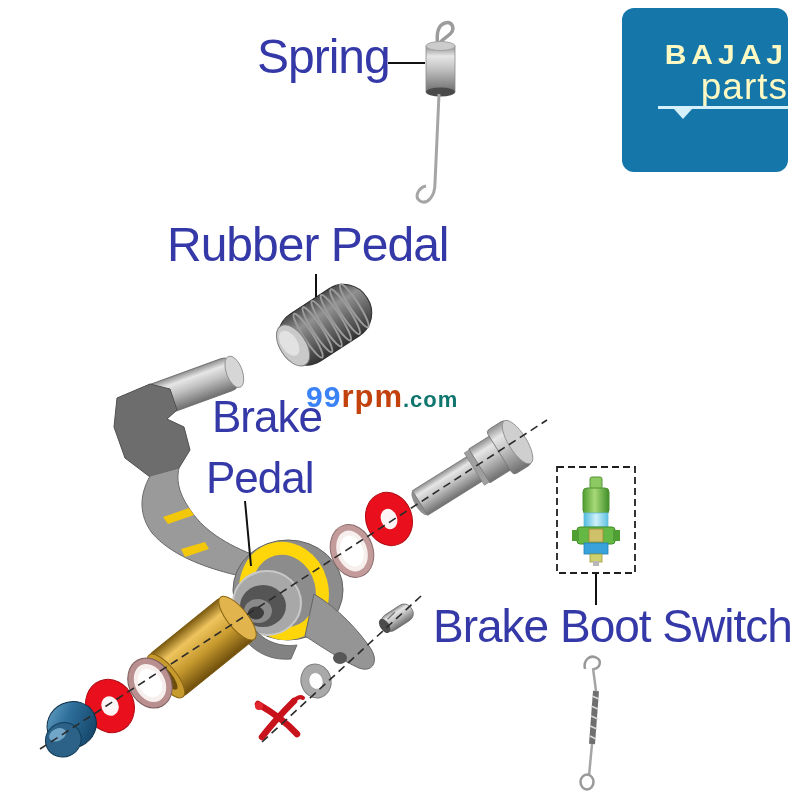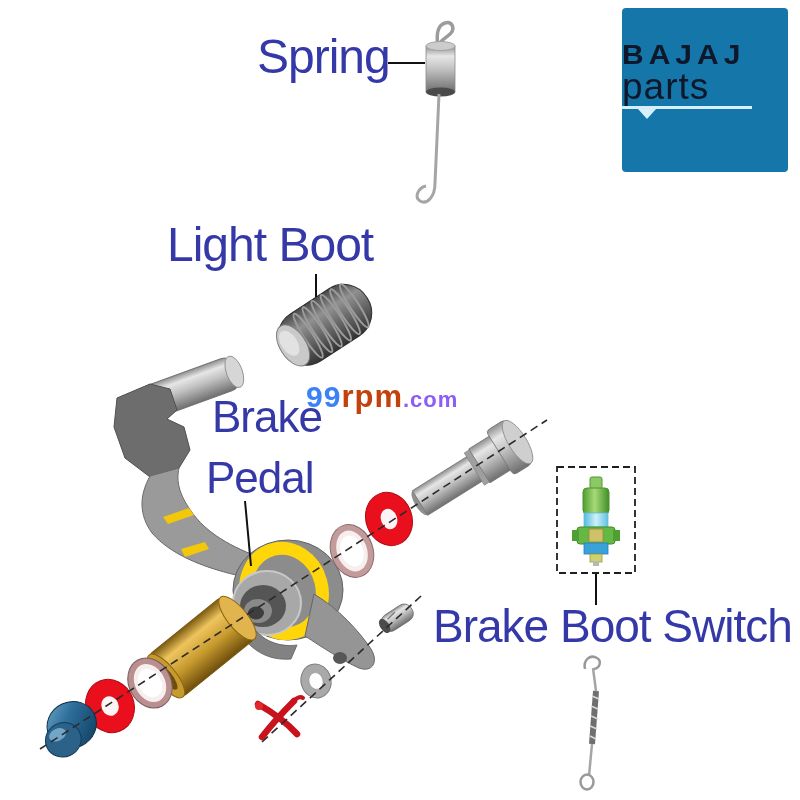--- a/index.html
+++ b/index.html
@@ -12,25 +12,25 @@
   .lbl-spring{left:257px;top:33px;font-size:48px;}
   .lbl-boot{left:167px;top:221px;font-size:48px;}
   .lbl-brake{left:212px;top:395px;font-size:44px;}
   .lbl-pedal{left:206px;top:456px;font-size:44px;}
   .lbl-bls{left:433px;top:603px;font-size:46px;}
 
   .watermark{position:absolute;left:306px;top:381px;font-weight:700;white-space:nowrap;
              letter-spacing:1px;line-height:1;}
   .wm-99{font-size:30px;color:#3b82f6;}
   .wm-rpm{font-size:31px;color:#c2410c;}
-  .wm-com{font-size:22px;color:#8b5cf6;}
+  .wm-com{font-size:22px;color:#0f766e;}
 
   .badge{position:absolute;left:622px;top:8px;width:166px;height:164px;background:#1577a9;
-         border-radius:4px;display:flex;flex-direction:column;align-items:flex-start;
-         color:#0f172a;}
+         border-radius:12px;display:flex;flex-direction:column;align-items:flex-end;
+         color:#fef9c3;}
   .badge-brand{margin-top:30px;font-size:30px;font-weight:700;letter-spacing:5px;
                transform:scaleY(0.95);}
   .badge-genuine{margin-top:7px;font-size:24px;font-weight:400;letter-spacing:1.5px;}
   .badge-parts{margin-top:-3px;font-size:37px;font-weight:400;letter-spacing:1px;line-height:0.95;}
   .badge-rule{position:relative;width:130px;height:3px;background:#d6f0fb;margin-top:2px;}
   .badge-rule::after{content:"";position:absolute;left:16px;top:3px;width:0;height:0;
       border-left:9px solid transparent;border-right:9px solid transparent;
       border-top:10px solid #d6f0fb;}
 </style>
 </head>
@@ -209,21 +209,21 @@
     <line x1="40" y1="749" x2="547" y2="420" stroke="#2b2b2b" stroke-width="1.6" stroke-dasharray="8 5"></line>
     <line x1="262" y1="742" x2="421" y2="596" stroke="#2b2b2b" stroke-width="1.6" stroke-dasharray="8 5"></line>
 
     <line x1="388" y1="63" x2="425" y2="63" stroke="#111111" stroke-width="2"></line>
     <line x1="316" y1="274" x2="316" y2="297" stroke="#111111" stroke-width="2"></line>
     <line x1="245" y1="501" x2="251" y2="566" stroke="#111111" stroke-width="2"></line>
     <line x1="596" y1="574" x2="596" y2="605" stroke="#111111" stroke-width="2"></line>
   </svg>
 
   <div class="part-label lbl-spring">Spring</div>
-  <div class="part-label lbl-boot">Light Boot</div>
+  <div class="part-label lbl-boot">Rubber Pedal</div>
   <div class="part-label lbl-pedal">Pedal</div>
   <div class="part-label lbl-brake">Brake</div>
   <div class="part-label lbl-bls">Brake Boot Switch</div>
 
   <div class="watermark">
     <span class="wm-99">99</span><span class="wm-rpm">rpm</span><span class="wm-com">.com</span>
   </div>
 
   <div class="badge">
     <div class="badge-brand">BAJAJ</div>

